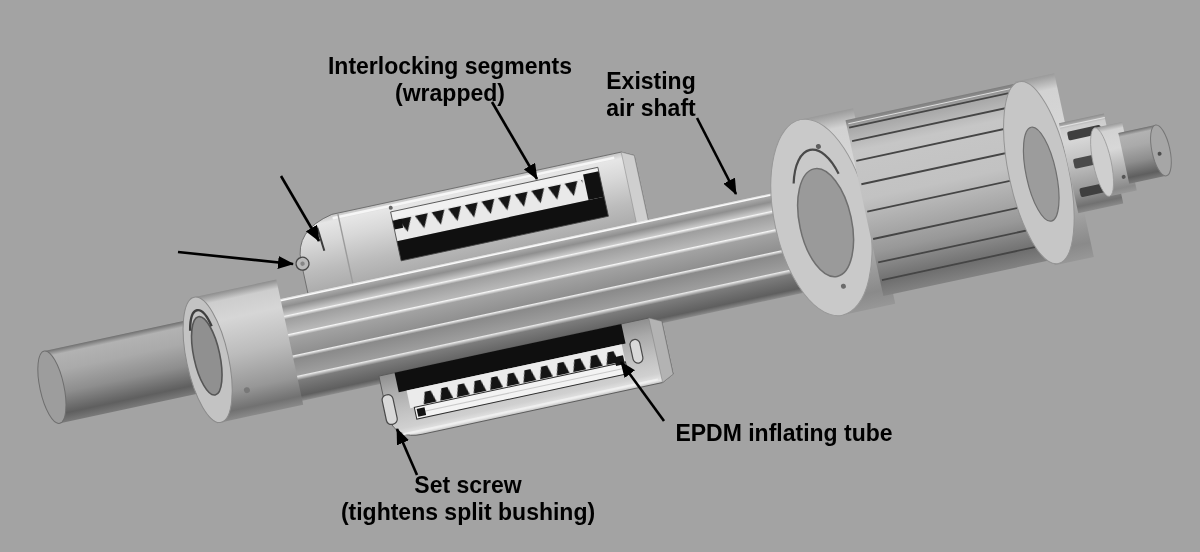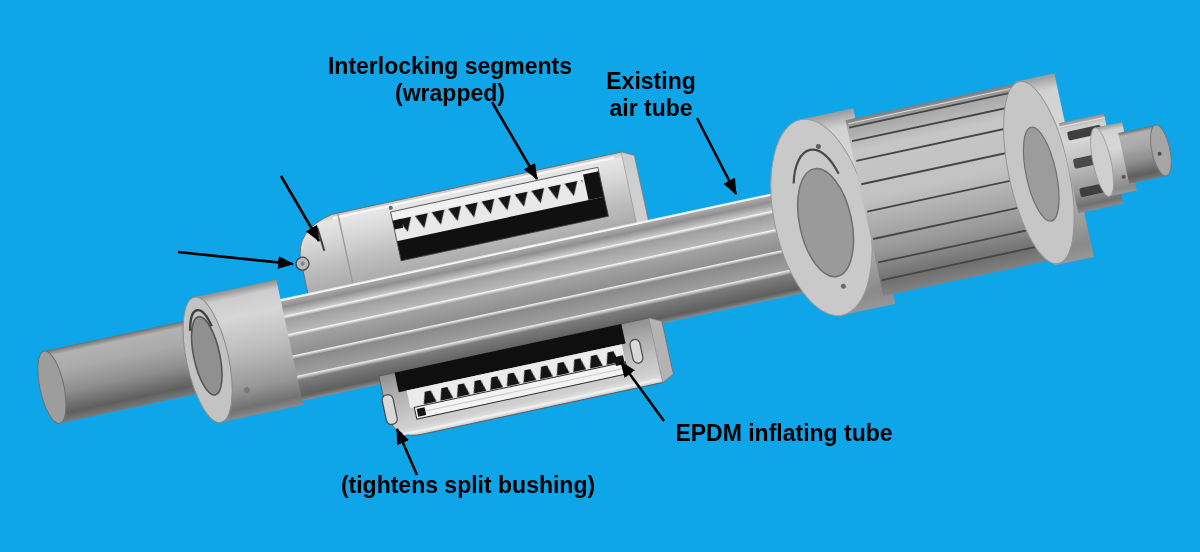--- a/index.html
+++ b/index.html
@@ -1,19 +1,19 @@
 <!DOCTYPE html>
 <html><head>
 <meta charset="utf-8">
 <style>
   html,body{margin:0;padding:0;background:#ffffff;}
   .stage{
     position:relative;
     width:1200px;height:552px;
-    background:#0ea5e9;
+    background:#a3a3a3;
     overflow:hidden;
     font-family:"Liberation Sans", sans-serif;
   }
   .stage svg{position:absolute;left:0;top:0;}
   .lbl{
     position:absolute;
     transform:translateX(-50%);
     text-align:center;
     font-weight:bold;
     font-size:23px;
@@ -236,26 +236,27 @@
   </g>
 </svg>
 
   <div class="lbl" style="left:450px;top:53px;">
     <span>Interlocking segments</span>
     <span>(wrapped)</span>
   </div>
 
   <div class="lbl" style="left:651px;top:68px;">
     <span>Existing</span>
-    <span>air tube</span>
+    <span>air shaft</span>
   </div>
 
 
 
   <div class="lbl" style="left:468px;top:472px;">
+    <span>Set screw</span>
     <span>(tightens split bushing)</span>
   </div>
 
   <div class="lbl" style="left:784px;top:420px;">
     <span>EPDM inflating tube</span>
   </div>
 
 </div>
 
 </body></html>

